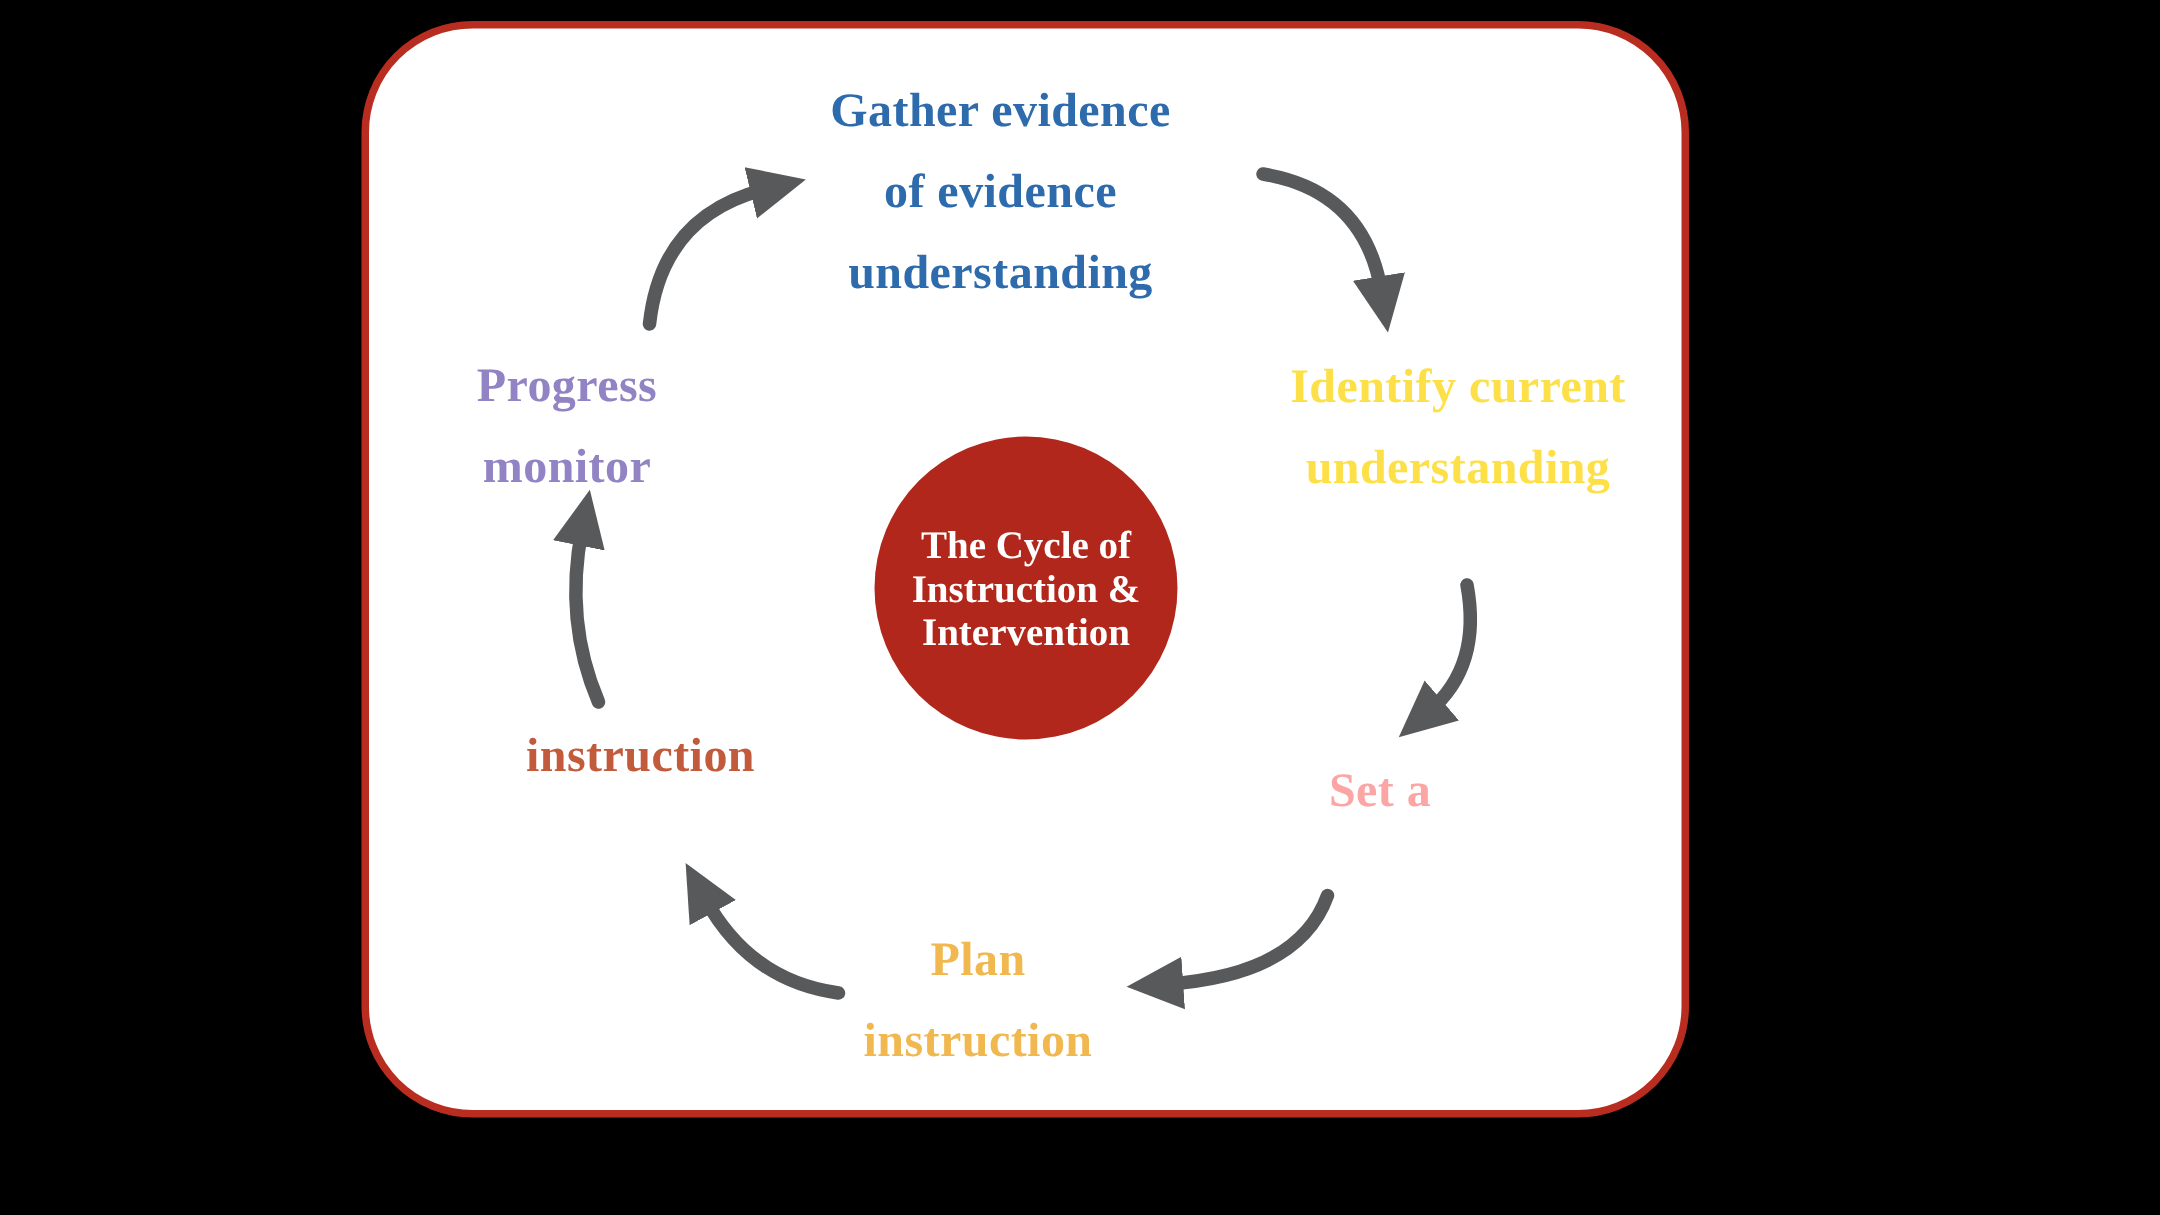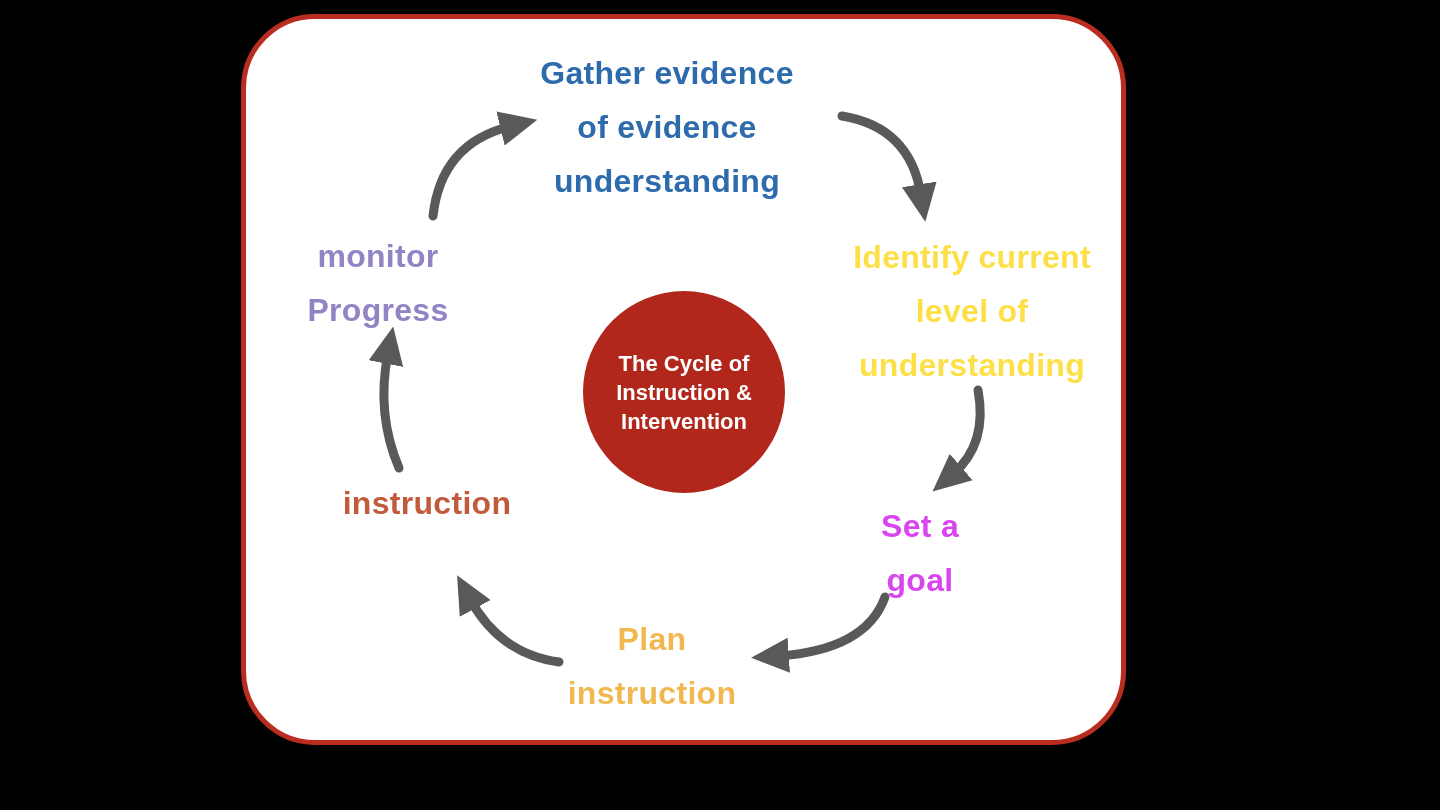--- a/index.html
+++ b/index.html
@@ -5,21 +5,21 @@
 <style>
   * { margin: 0; padding: 0; box-sizing: border-box; }
   html, body {
     width: 1440px; height: 810px;
     background: #000000;
     font-family: "Liberation Sans", sans-serif;
     overflow: hidden;
   }
   .stage {
     position: relative;
-    width: 1440px; height: 778px;
+    width: 1440px; height: 778px; font-family: Liberation Serif, serif;
   }
   .canvas {
     position: absolute;
     left: 241px; top: 14px;
     width: 885px; height: 731px;
     background: #ffffff;
     border: 5px solid #b92d21;
     border-radius: 74px;
   }
   .node {
@@ -40,21 +40,21 @@
     position: absolute;
     left: 583px; top: 291px;
     width: 202px; height: 202px;
     border-radius: 50%;
     display: flex;
     flex-direction: column;
     align-items: center;
     justify-content: center;
     text-align: center;
     font-weight: 700;
-    font-size: 22px;
+    font-size: 26px;
     line-height: 29px;
   }
   .arrows {
     position: absolute;
     left: 0; top: 0;
     width: 1440px; height: 810px;
     pointer-events: none;
   }
   .arrows path {
     fill: none;
@@ -88,41 +88,39 @@
   </svg>
 
   <div class="node node-gather" style="color: rgb(46, 107, 172);">
     <div>Gather evidence</div>
     <div>of evidence</div>
     <div>understanding</div>
   </div>
 
   <div class="node node-identify" style="color: #fde047;">
     <div>Identify current</div>
-    <div>level of</div>
     <div>understanding</div>
   </div>
 
-  <div class="node node-setgoal" style="color: #d946ef;">
+  <div class="node node-setgoal" style="color: #fca5a5;">
     <div>Set a</div>
-    <div>goal</div>
   </div>
 
   <div class="node node-plan" style="color: rgb(240, 184, 79);">
     <div>Plan</div>
     <div>instruction</div>
   </div>
 
   <div class="node node-deliver" style="color: rgb(194, 91, 60);">
     <div>instruction</div>
   </div>
 
   <div class="node node-progress" style="color: rgb(146, 131, 196);">
+    <div>Progress</div>
     <div>monitor</div>
-    <div>Progress</div>
   </div>
 
   <div class="center-circle" style="color: rgb(255, 255, 255); background: rgb(178, 39, 27);">
     <div>The Cycle of</div>
     <div>Instruction &amp;</div>
     <div>Intervention</div>
   </div>
 
 </div>
 

